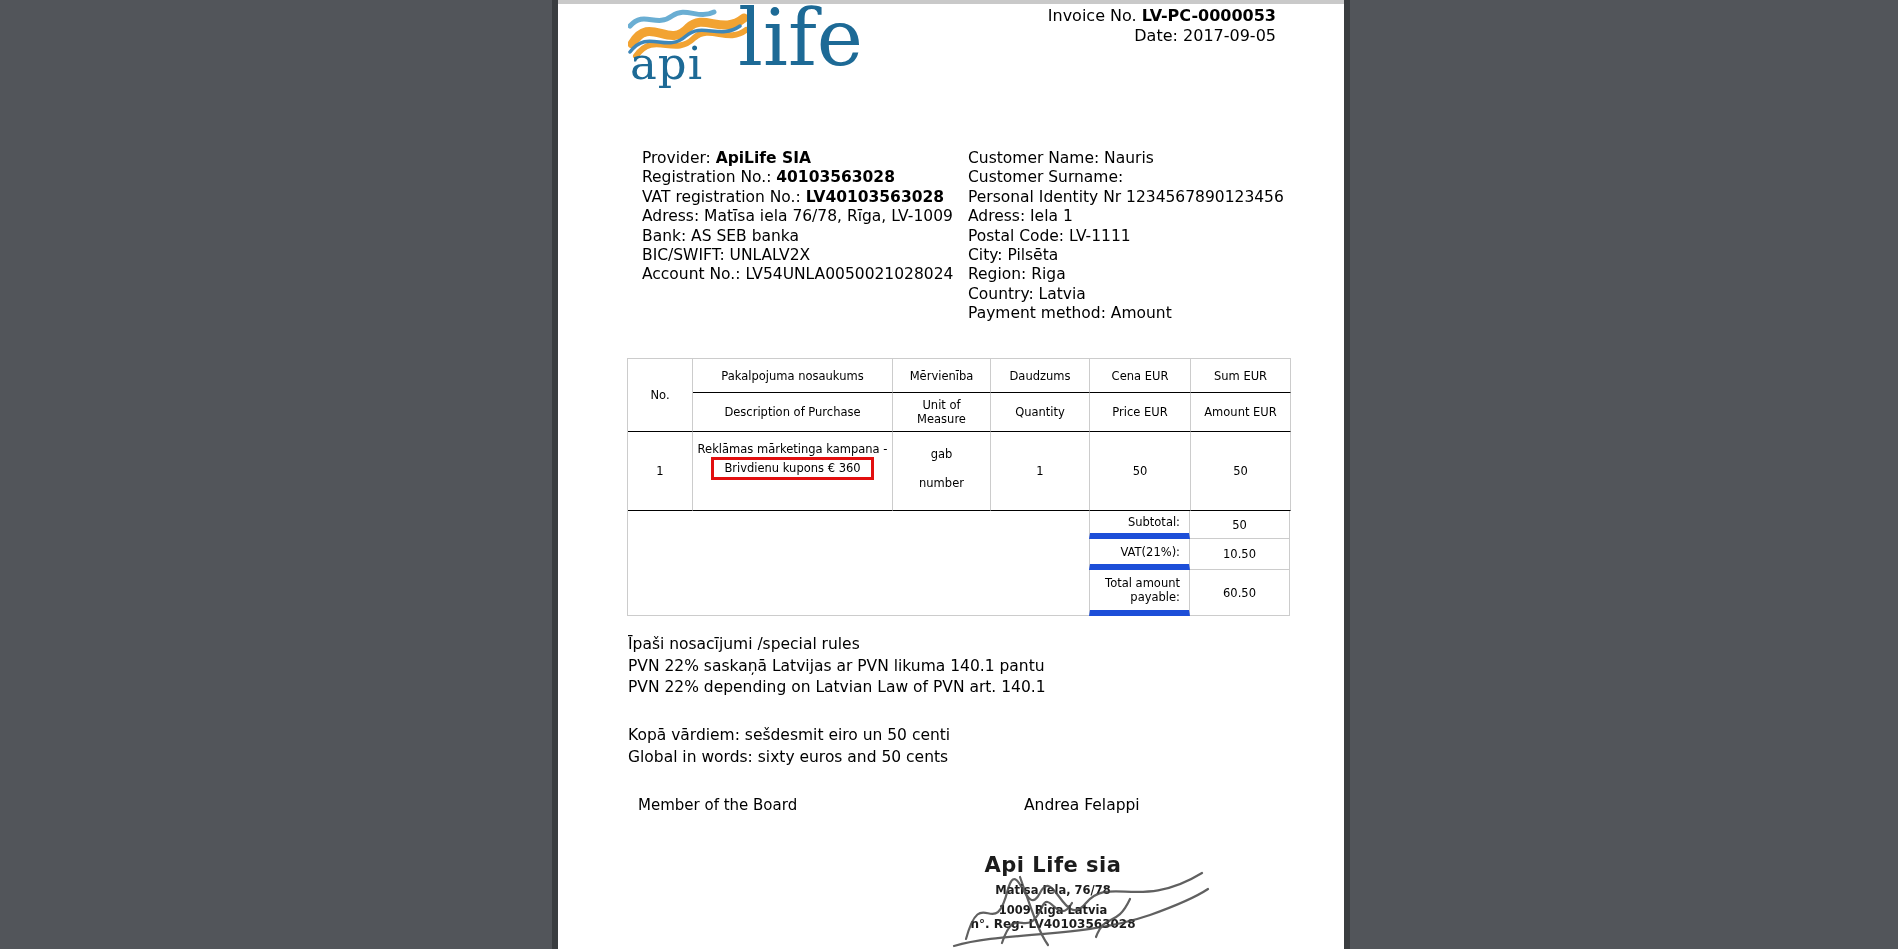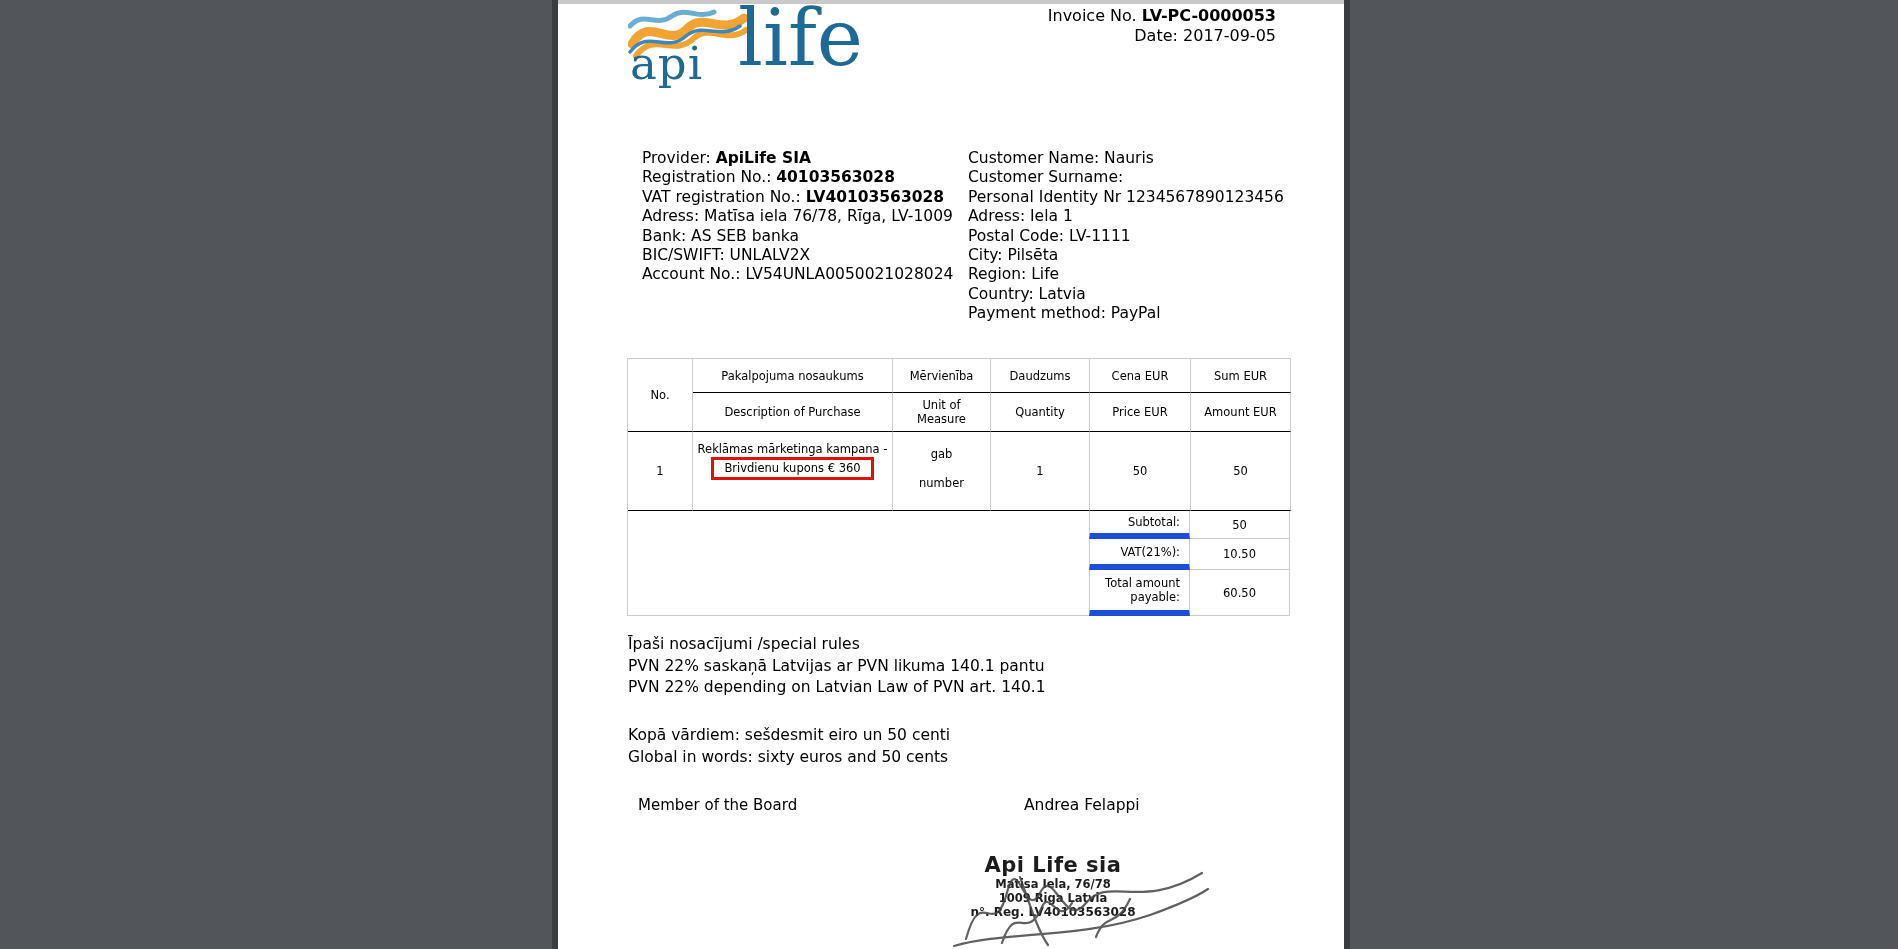--- a/index.html
+++ b/index.html
@@ -96,21 +96,21 @@
   
   .signoff-role { position:absolute; left:80px; top:796px; font-size:15px; }
   .signoff-name { position:absolute; left:466px; top:796px; font-size:15.5px; }
 
   
   .stamp {
     position:absolute; left:395px; top:853px; width:200px;
     text-align:center; color:#1c1c1c; z-index:1;
   }
   .stamp-company { font-size:21px; font-weight:700; line-height:25px; letter-spacing:0.5px; }
-  .stamp-addr { font-size:11.5px; font-weight:700; line-height:13.5px; }
+  .stamp-addr { font-size:11.5px; font-weight:700; line-height:13.5px;margin-top:6px; }
   .stamp-reg { font-size:12px; font-weight:700; line-height:14px; white-space:nowrap; }
   .signature-svg { position:absolute; left:392px; top:843px; z-index:2; }
 </style>
 </head>
 <body>
 
 <div class="side-edge edge-left"></div>
 <div class="side-edge edge-right"></div>
 
 <div class="document">
@@ -169,23 +169,23 @@
     </div>
   </div>
 
   <div class="party party-customer">
     <div>Customer Name: Nauris</div>
     <div>Customer Surname:</div>
     <div>Personal Identity Nr 1234567890123456</div>
     <div>Adress: Iela 1</div>
     <div>Postal Code: LV-1111</div>
     <div>City: Pilsēta</div>
-    <div>Region: Life</div>
+    <div>Region: Riga</div>
     <div>Country: Latvia</div>
-    <div>Payment method: PayPal</div>
+    <div>Payment method: Amount</div>
   </div>
 
   <div class="inv-table">
     <div class="tgrid">
       <div class="cell cell-no">No.</div>
       <div class="cell">Pakalpojuma nosaukums</div>
       <div class="cell">Mērvienība</div>
       <div class="cell">Daudzums</div>
       <div class="cell">Cena EUR</div>
       <div class="cell">Sum EUR</div>

